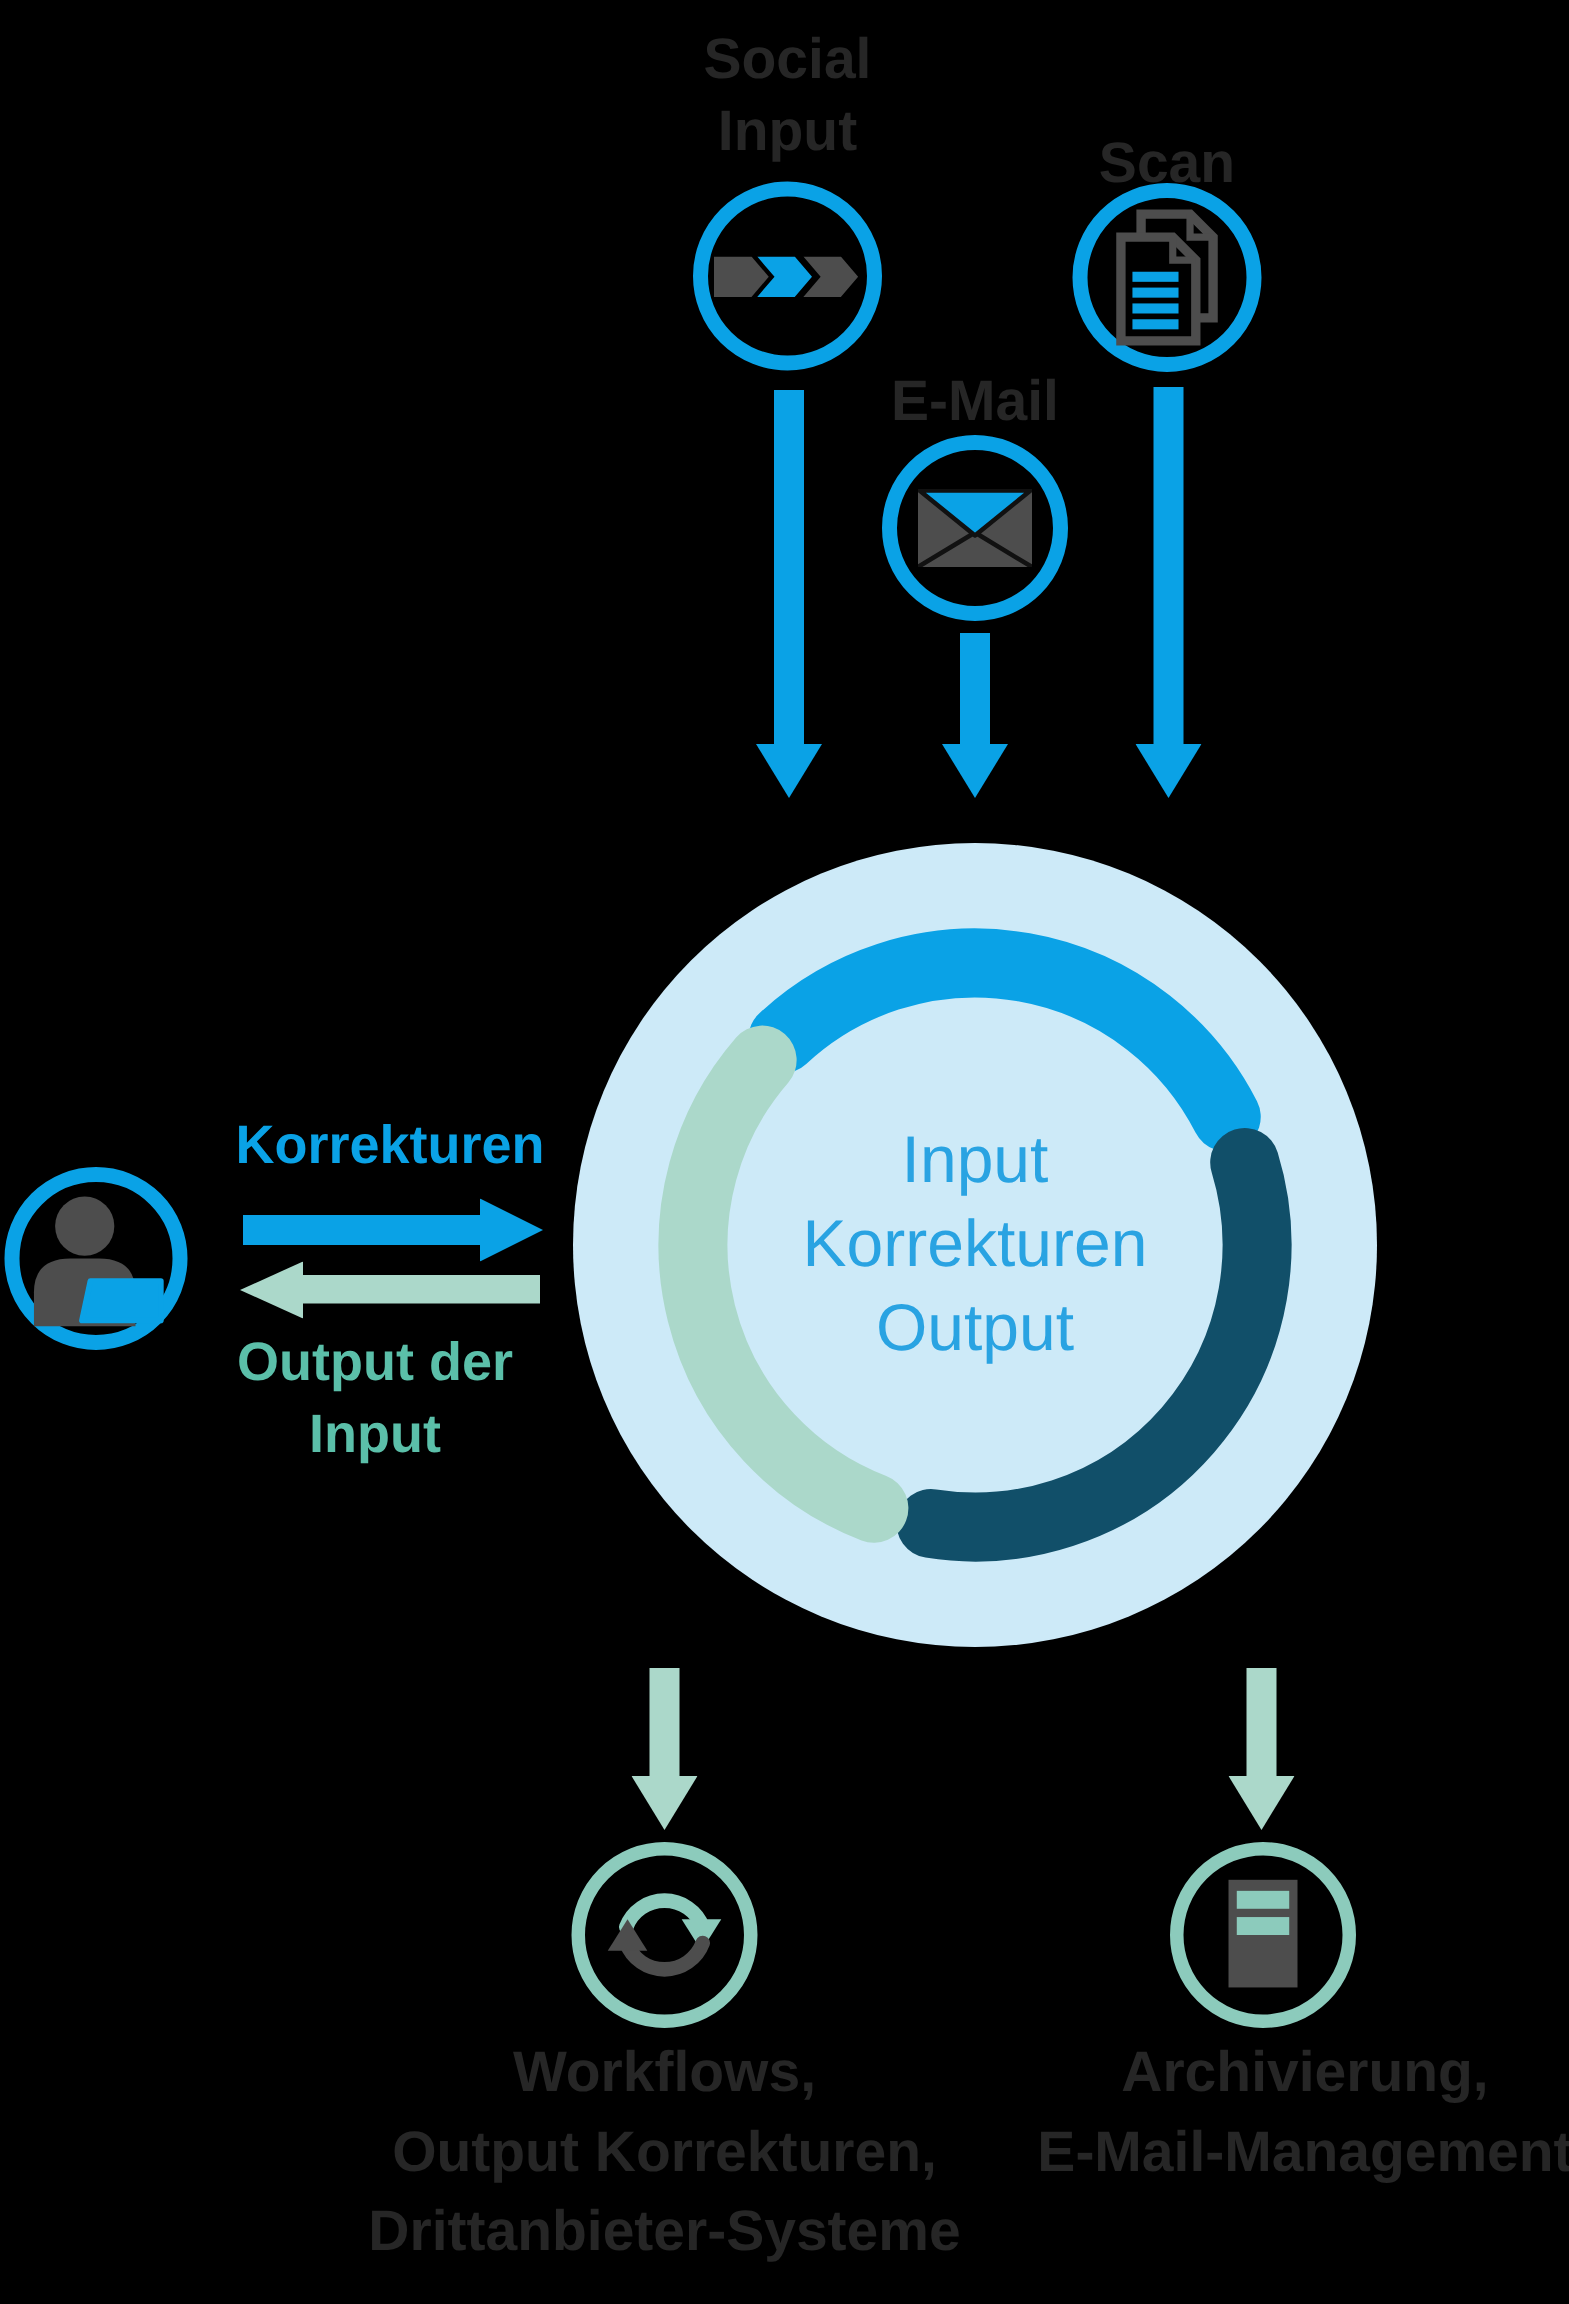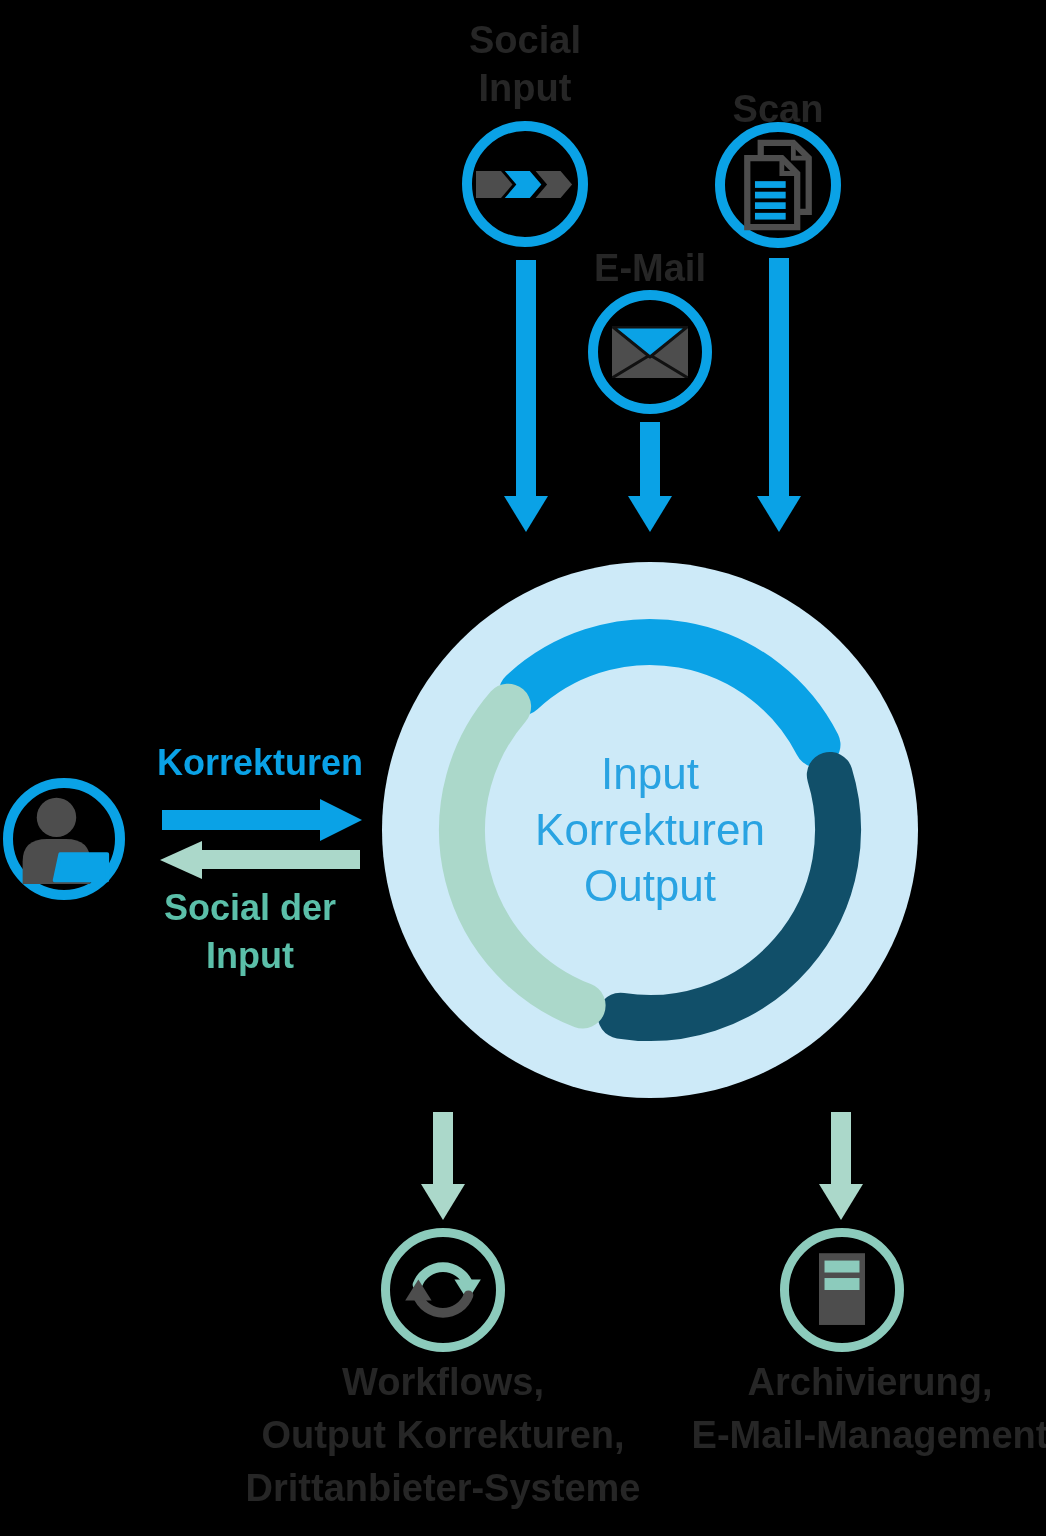--- a/index.html
+++ b/index.html
@@ -137,21 +137,21 @@
   <svg class="abs" id="arrow-korrekturen" width="200" height="42" viewBox="0 0 200 42">
     <rect x="0" y="11" width="160" height="20" fill="var(--c-blue)"></rect>
     <polygon points="158,0 200,21 158,42" fill="var(--c-blue)"></polygon>
   </svg>
   <svg class="abs" id="arrow-anzeige" width="200" height="38" viewBox="0 0 200 38">
     <rect x="40" y="9" width="160" height="19" fill="var(--c-pale-green)"></rect>
     <polygon points="42,0 0,19 42,38" fill="var(--c-pale-green)"></polygon>
   </svg>
 
   <div class="lbl" id="anzeige-label">
-    <div>Social der</div>
+    <div>Output der</div>
     <div>Input</div>
   </div>
 
   <svg class="abs" id="arrow-wf" width="44" height="108" viewBox="0 0 44 108">
     <rect x="12" y="0" width="20" height="74" fill="var(--c-pale-green)"></rect>
     <polygon points="0,72 44,72 22,108" fill="var(--c-pale-green)"></polygon>
   </svg>
   <svg class="abs" id="arrow-arch" width="44" height="108" viewBox="0 0 44 108">
     <rect x="12" y="0" width="20" height="74" fill="var(--c-pale-green)"></rect>
     <polygon points="0,72 44,72 22,108" fill="var(--c-pale-green)"></polygon>

